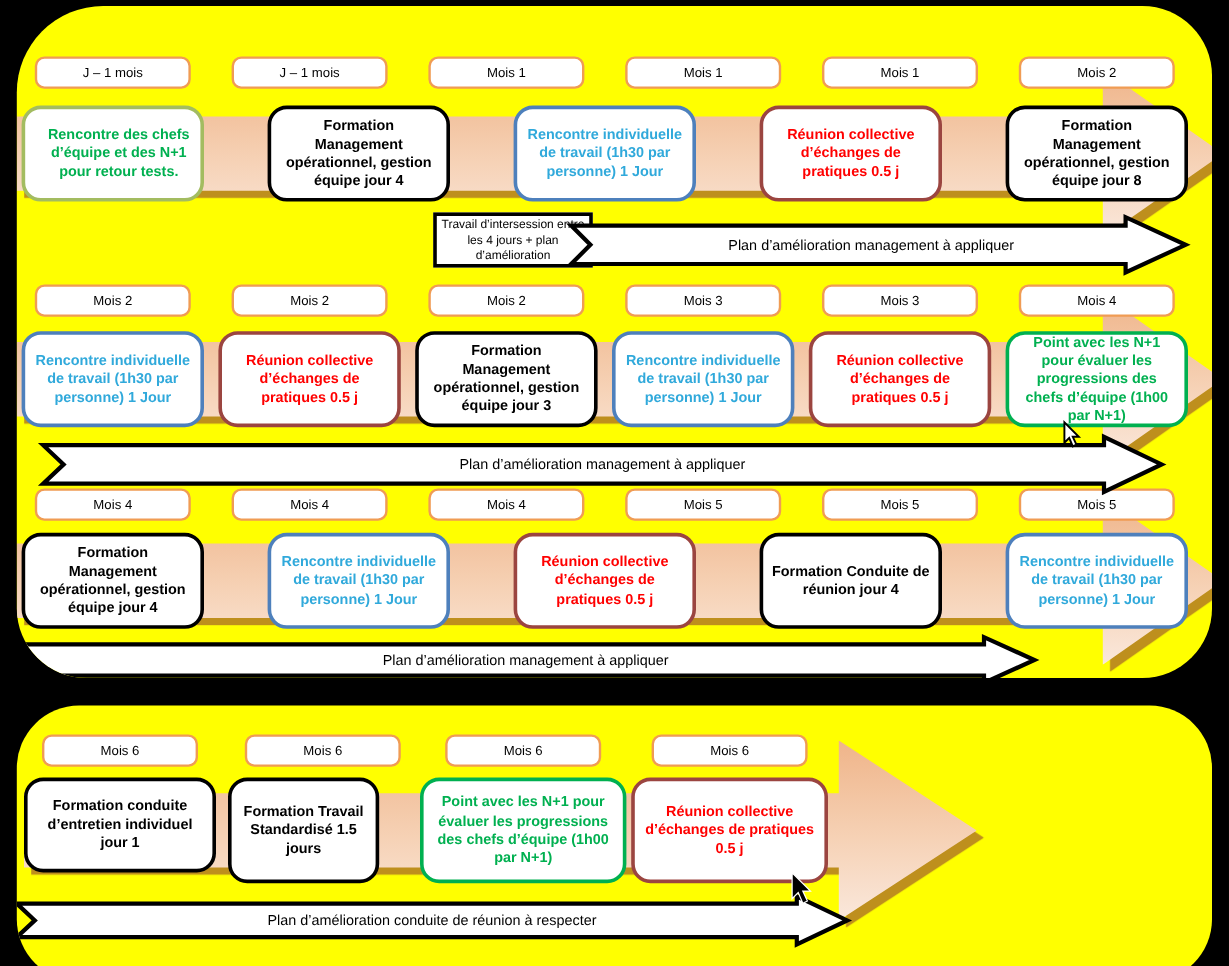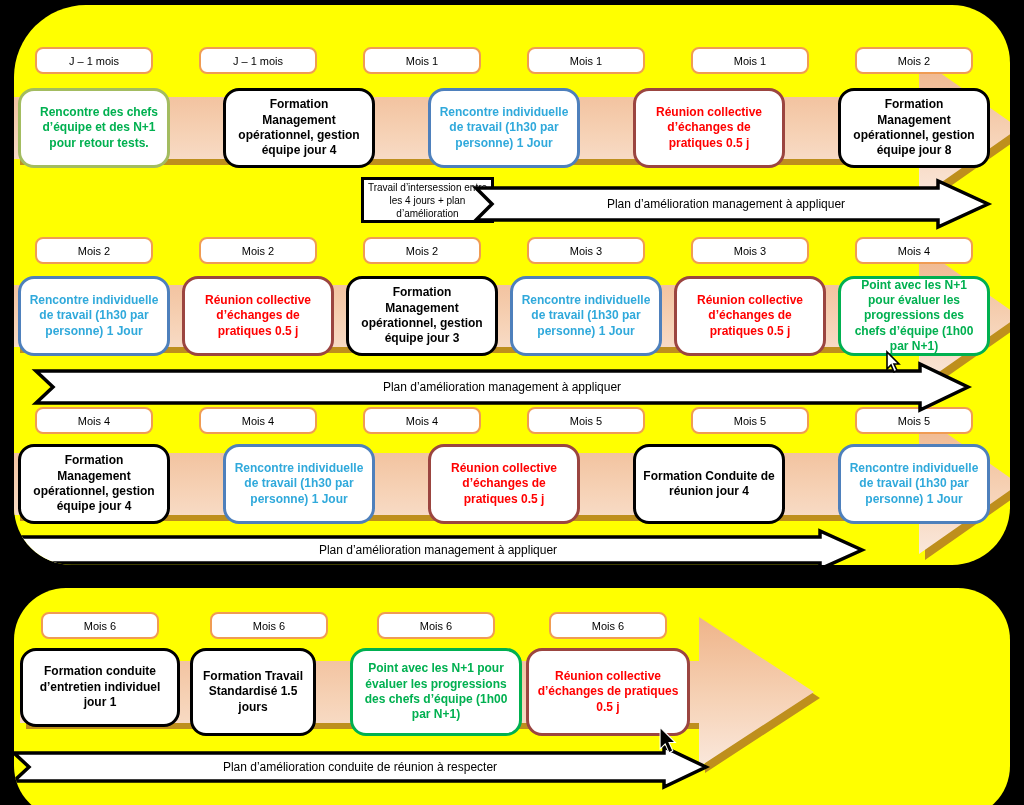--- a/index.html
+++ b/index.html
@@ -14,21 +14,21 @@
   .peach{background:linear-gradient(180deg,var(--peach_top,#efb489) 0%,#f6d2b6 55%,var(--peach_bottom,#fae8dc) 100%);
     width:100%;height:100%;}
   .peach-wrap.r{width:1005px;height:140px;left:0;}
   .peach-wrap.r .peach{clip-path:polygon(0 39px,905px 39px,905px 0,100% 70px,905px 140px,905px 101px,0 101px);}
   .peach-wrap.b{width:794px;height:150px;left:6px;top:29px;}
   .peach-wrap.b .peach{clip-path:polygon(0 44px,679px 44px,679px 0,100% 75px,679px 150px,679px 106px,0 106px);}
 
   
   .lrow,.brow{position:absolute;left:4px;width:972px;display:flex;justify-content:space-between;z-index:2;}
   .cell{width:152px;display:flex;justify-content:center;}
-  .month-label{box-sizing:border-box;width:118px;height:27px;background:#fff;
+  .month-label{box-sizing:border-box;width:130px;height:27px;background:#fff;
     border:2.5px solid var(--orange,#f09c54);border-radius:8px;color:#000;font-size:11px;
     display:flex;align-items:center;justify-content:center;text-align:center;}
   .box{box-sizing:border-box;width:152px;background:#fff;border:3.5px solid #000;border-radius:16px;
     font-size:12px;font-weight:bold;line-height:1.28;text-align:center;
     display:flex;align-items:center;justify-content:center;padding:3px 6px;}
   .brow .box{height:80px;}
   .box.green{border-color:var(--green,#00b050);color:var(--green,#00b050);}
   .box.olive{border-color:var(--olive,#a3bc60);color:var(--green,#00b050);padding-left:16px;}
   .box.black{border-color:#000;color:#000;}
   .box.blue{border-color:var(--blue_border,#4e80bc);color:var(--blue_text,#30a9db);}

